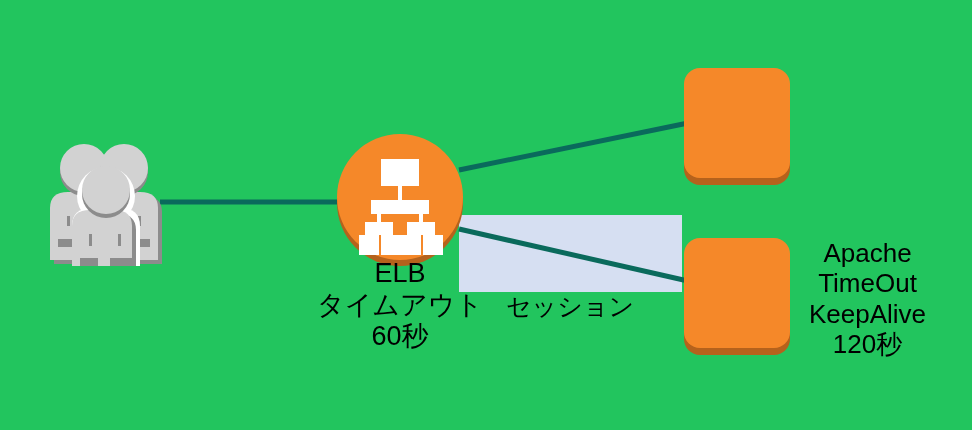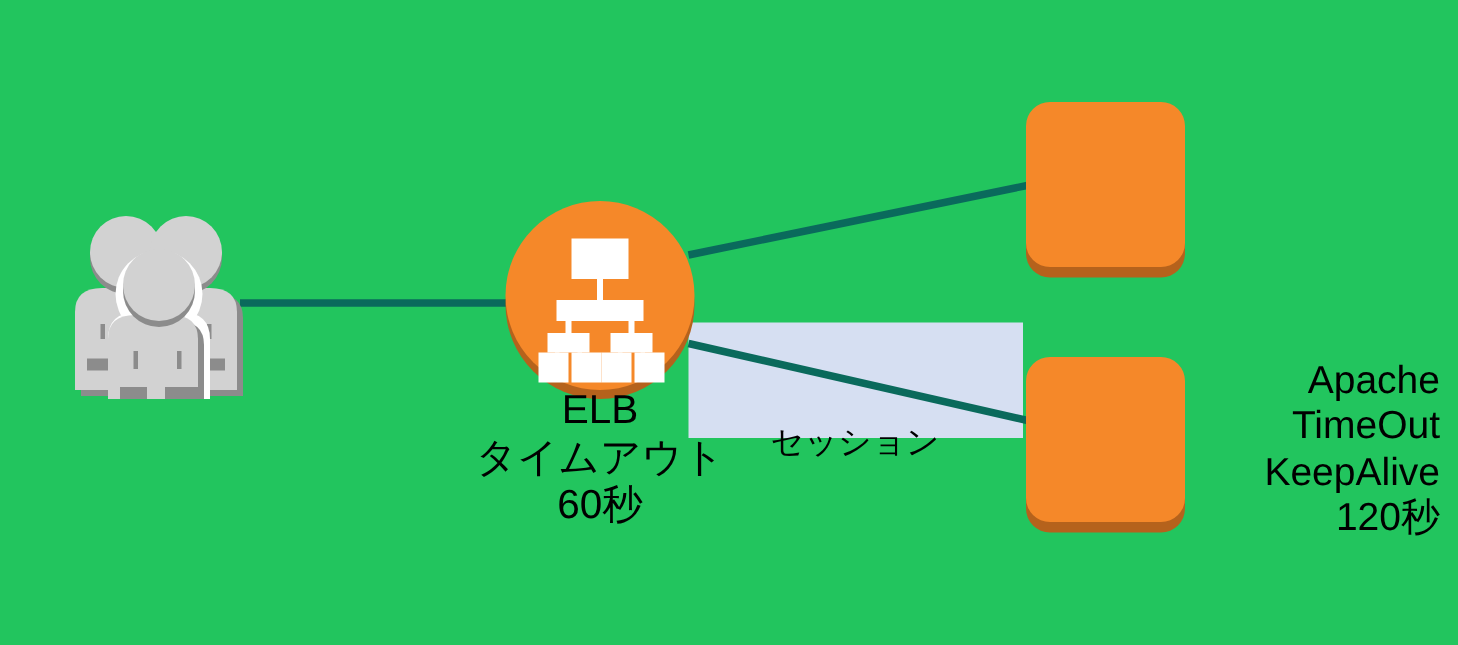--- a/index.html
+++ b/index.html
@@ -115,30 +115,29 @@
     text-align: center;
   }
   #elb-label {
     left: 280px;
     top: 258px;
     width: 240px;
     font-size: 27px;
   }
   #session-label {
     left: 470px;
-    top: 282px;
+    top: 292px;
     width: 200px;
-    font-size: 22px;
+    font-size: 25px;
   }
   #apache-label {
     left: 775px;
     top: 238px;
     width: 185px;
     font-size: 26px;
-    text-align: right;
   }
 </style>
 </head>
 <body>
 
 <div id="canvas">
 
   <div class="session-band"></div>
 
   <svg class="layer" id="svg-layer" viewBox="0 0 972 430" xmlns="http://www.w3.org/2000/svg">

